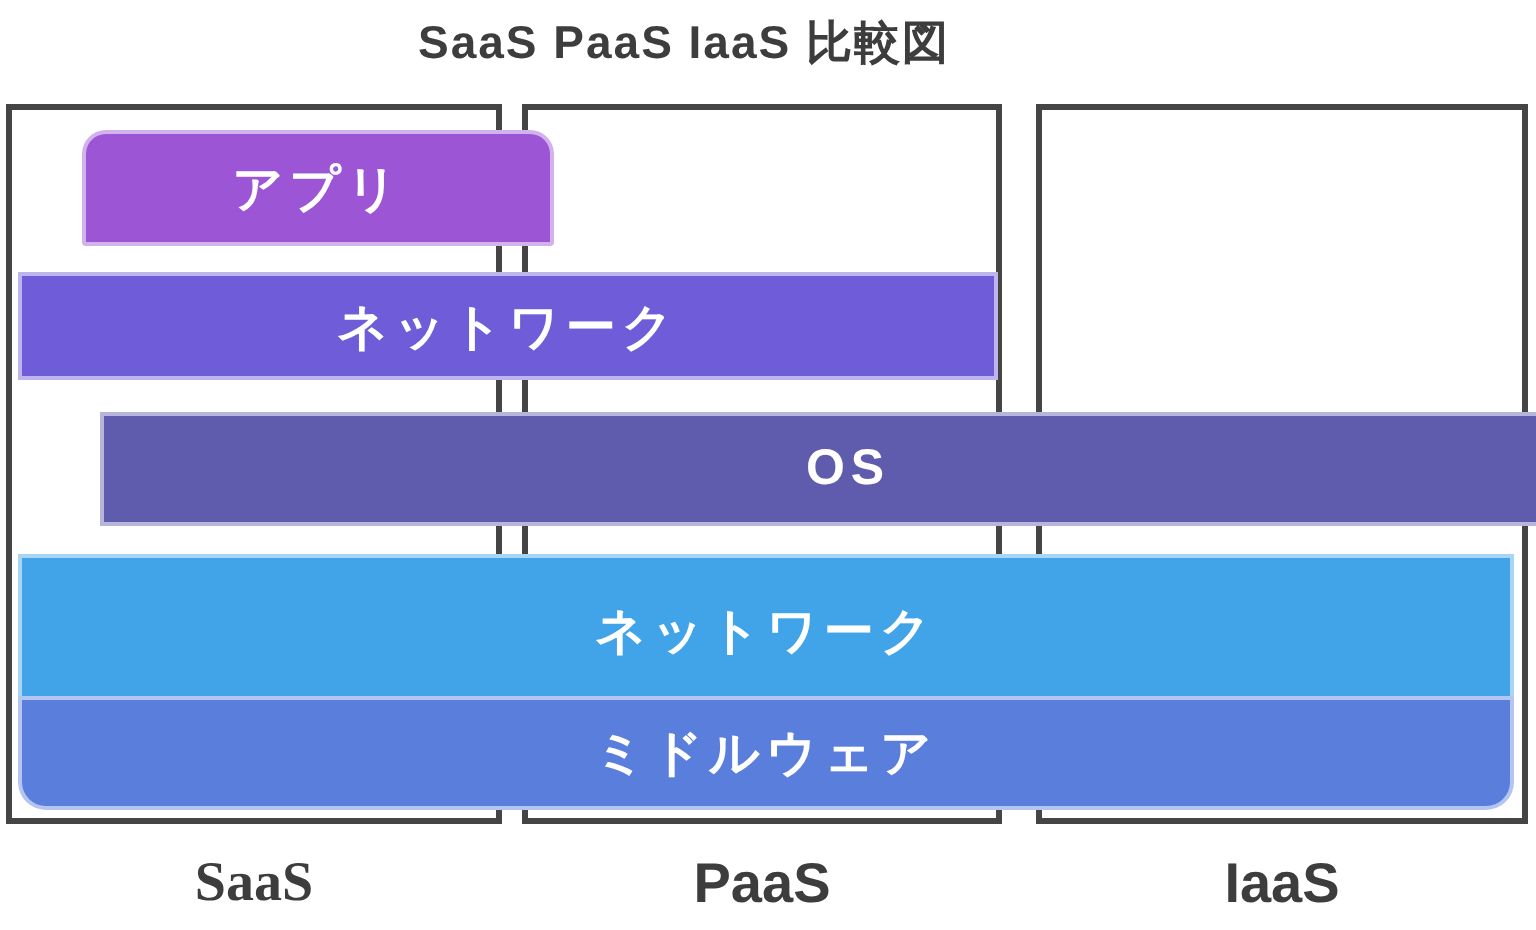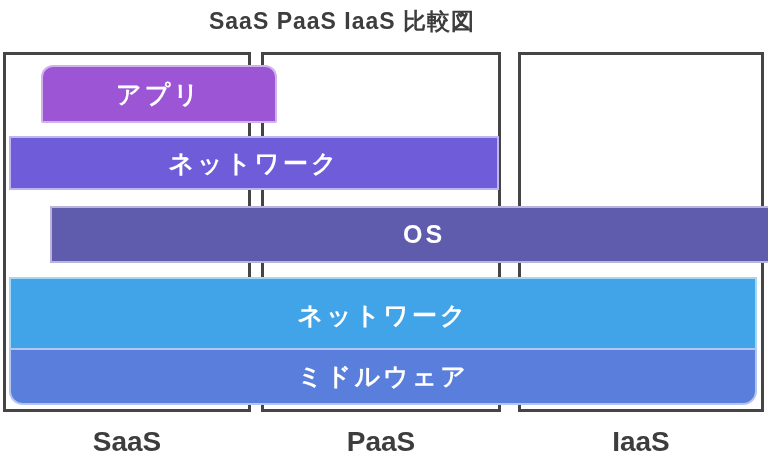--- a/index.html
+++ b/index.html
@@ -55,21 +55,21 @@
   .layer-hardware{
     top:348px;width:748px;height:57px;
     background:#5a7edb;
     border-radius:2px 2px 14px 14px;
   }
   .col-label{
     position:absolute;top:424px;height:36px;
     display:flex;align-items:center;justify-content:center;
     font-size:28px;font-weight:bold;color:#3d3d3d;
   }
-  .lbl-saas{left:3px;width:248px;}
+  .lbl-saas{left:3px;width:248px;font-family:Liberation Serif, serif;}
   .lbl-paas{left:261px;width:240px;}
   .lbl-iaas{left:518px;width:246px;}
 </style>
 </head>
 <body>
 
 <div class="stage">
 
   <div class="title">SaaS PaaS IaaS 比較図</div>
 

